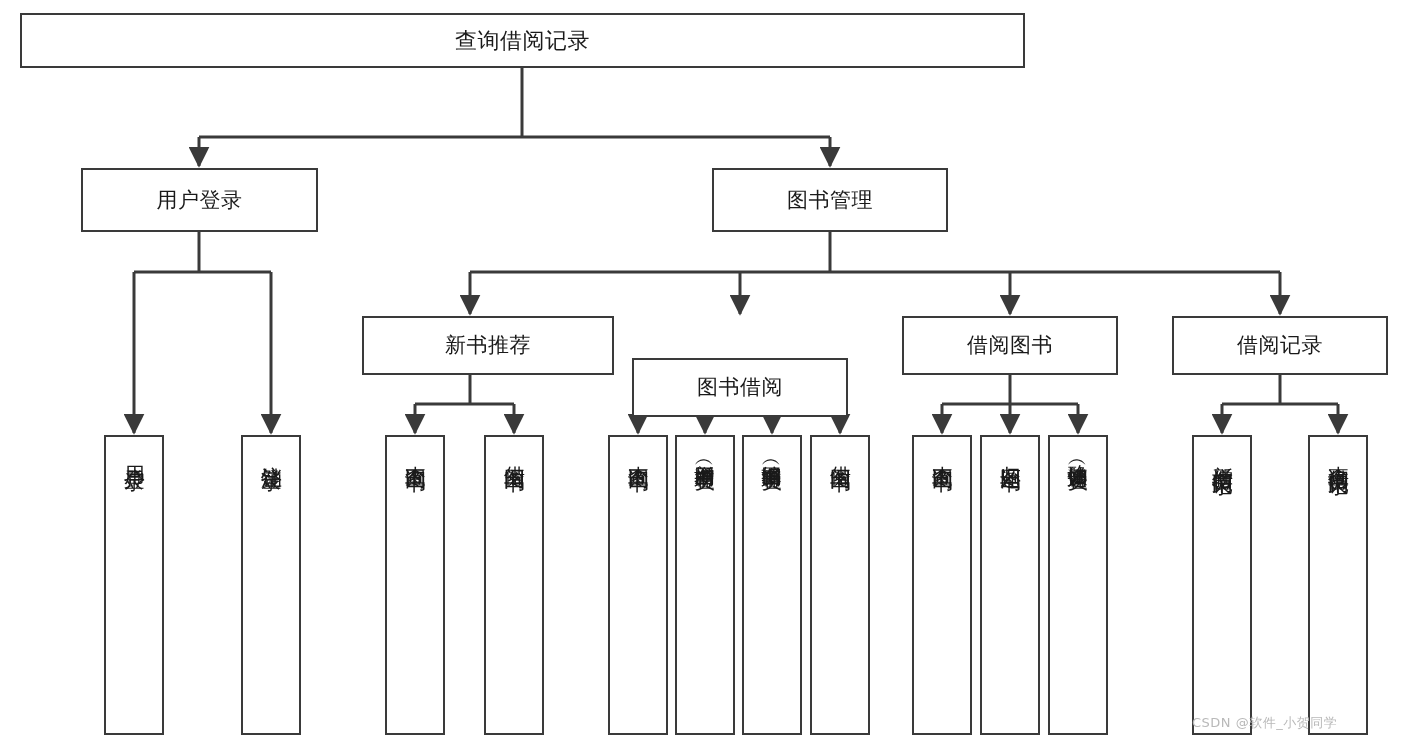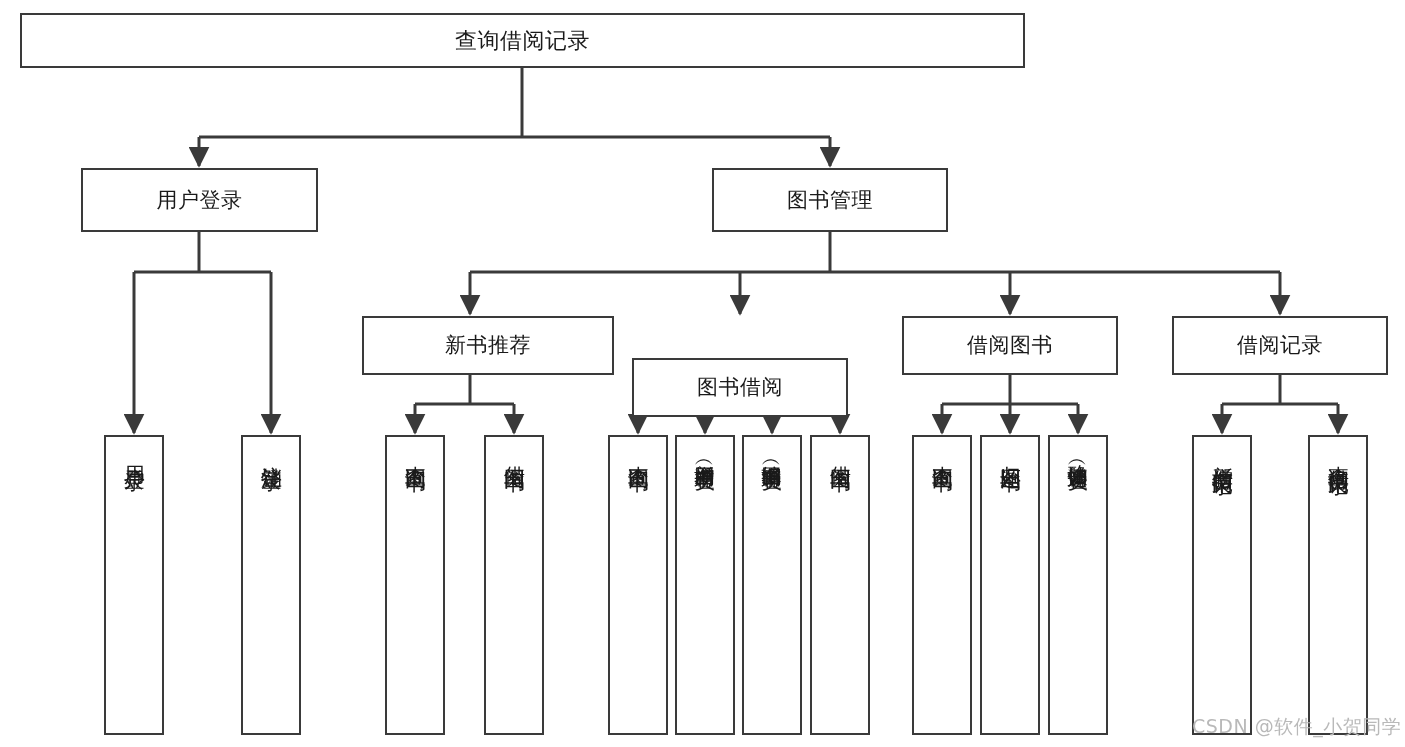--- a/index.html
+++ b/index.html
@@ -65,21 +65,21 @@
     white-space: nowrap;
   }
   .node.v.tall .node-label {
     font-size: 20px;
     letter-spacing: 1px;
   }
   #watermark {
     position: absolute;
     left: 1192px;
     top: 714px;
-    font-size: 19px;
+    font-size: 13px;
     color: #b9b9b9;
     white-space: nowrap;
     z-index: 5;
     letter-spacing: 0.5px;
   }
 </style>
 </head>
 <body>
 
 <div id="diagram-root">

